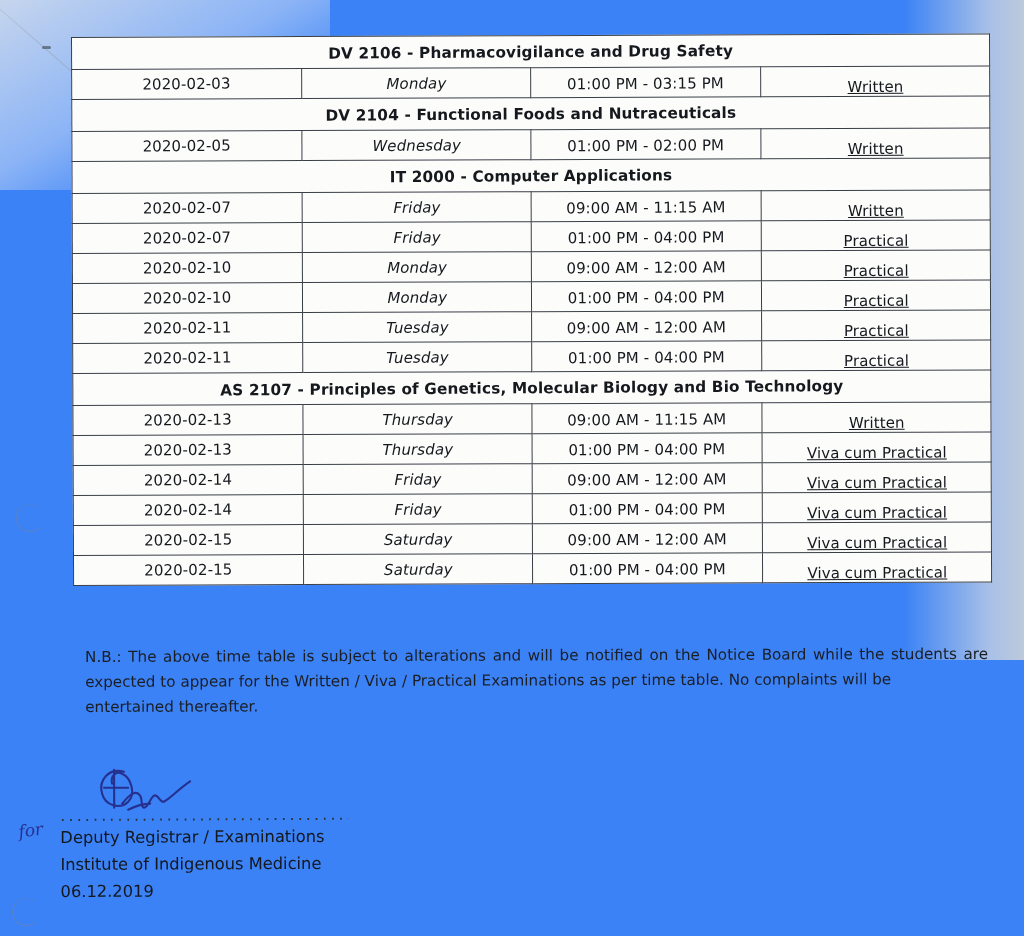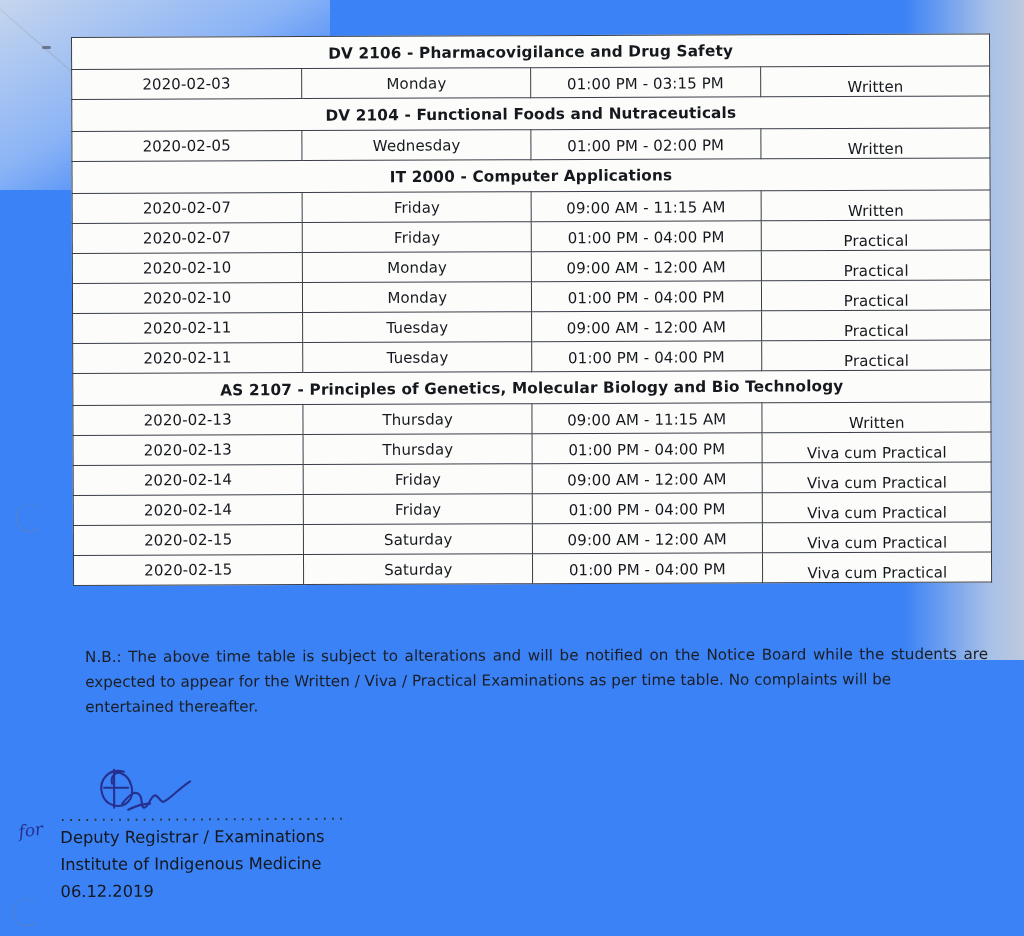--- a/index.html
+++ b/index.html
@@ -85,23 +85,23 @@
     border: 1.1px solid #3a3f47;
     color: #15181d;
     font-size: 15px;
     text-align: center;
     vertical-align: middle;
     padding: 0;
     height: 29px;
     letter-spacing: 0.1px;
   }
   td.c-date  { width: 174px; }
-  td.c-day   { width: 170px; }
+  td.c-day   { width: 170px; font-style: italic; }
   td.c-time  { width: 300px; margin-left: 18px; }
-  td.c-type  { width: 275px; }
+  td.c-type  { width: 275px; text-decoration: underline; }
 
   tr.course-row td {
     font-weight: bold;
     font-size: 15.3px;
     height: 31px;
     letter-spacing: 0.15px;
   }
 
   
   .cell-date  { display: block; transform: translateY(-0.5px) rotate(-0.5deg); }

